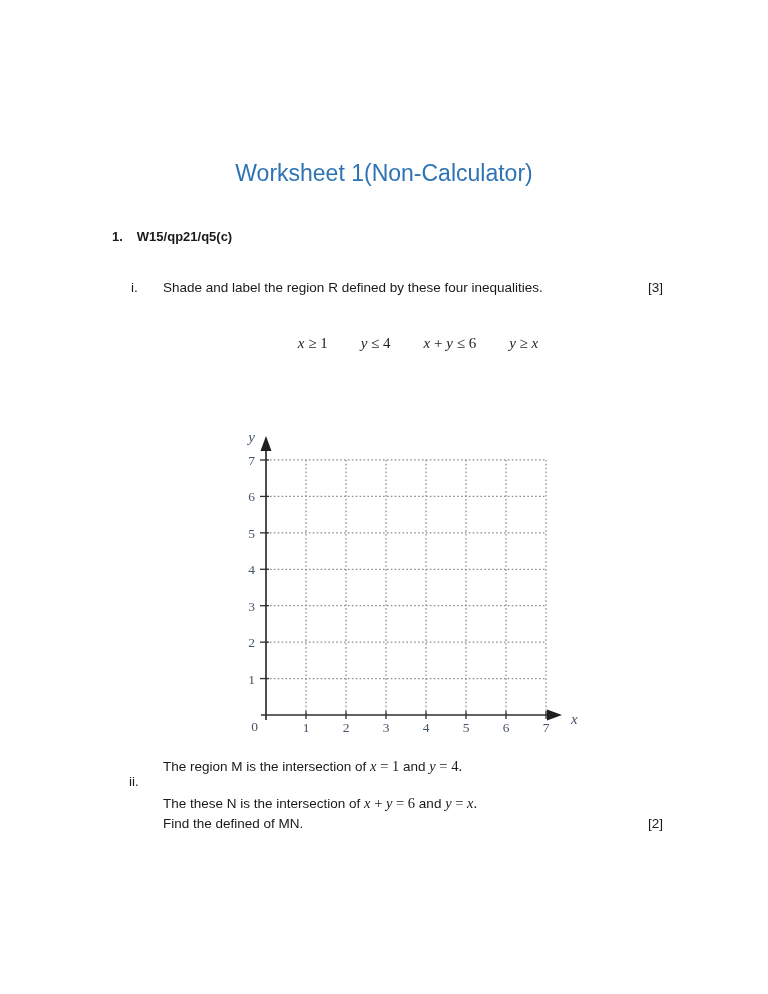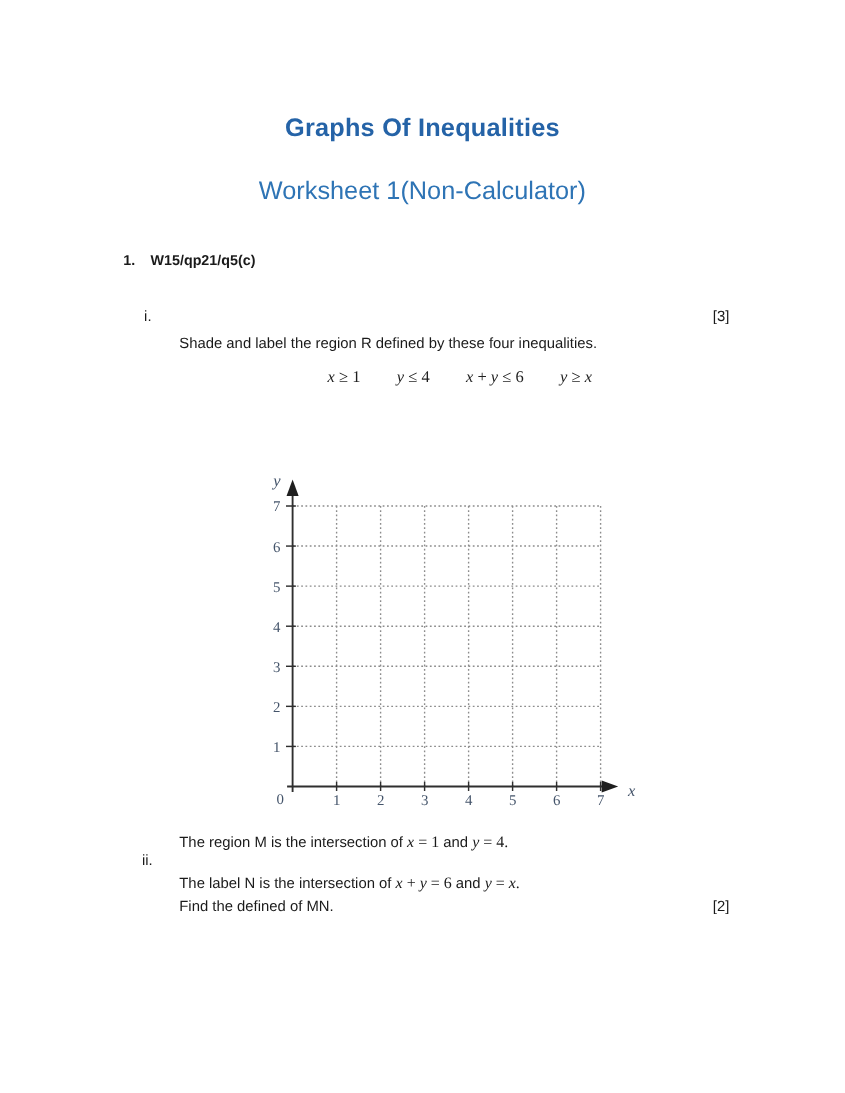--- a/index.html
+++ b/index.html
@@ -28,21 +28,21 @@
   }
   .q-heading{
     top:229px;left:112px;
     font-size:13px;font-weight:bold;
   }
   .q-heading .q-num{margin-right:14px;}
   .body-text{font-size:13.5px;}
   .marker{font-size:13.5px;}
   .marks{font-size:13.5px;}
   .part-i-marker{top:280px;left:131px;}
-  .part-i-prompt{top:280px;left:163px;margin-top:24px;}
+  .part-i-prompt{top:280px;left:163px;}
   .part-i-marks{top:280px;right:105px;}
   .ineq-row{
     top:335px;left:0;right:0;
     display:flex;justify-content:center;gap:33px;
     transform:translateX(34px);
   }
   .math{
     font-family:"Liberation Serif",serif;
     font-size:15px;
     color:#1f1f1f;
@@ -60,21 +60,20 @@
   .part-ii-line2{top:795px;left:163px;}
   .part-ii-line3{top:816px;left:163px;}
   .part-ii-marks{top:816px;right:105px;}
   .inline-math{font-family:Liberation Serif, serif;font-size:14.5px;}
 </style>
 </head>
 <body>
 
 <div class="page">
 
-  <div class="abs page-title">Graphs Of Inequalities</div>
 
   <div class="abs page-subtitle">Worksheet 1(Non-Calculator)</div>
 
   <div class="abs q-heading">
     <span class="q-num">1.</span><span>W15/qp21/q5(c)</span>
   </div>
 
   <div class="abs marker part-i-marker">i.</div>
   <div class="abs body-text part-i-prompt">Shade and label the region R defined by these four inequalities.</div>
   <div class="abs marks part-i-marks">[3]</div>
@@ -147,19 +146,19 @@
     </svg>
   </div>
 
   <div class="abs marker part-ii-marker">ii.</div>
 
   <div class="abs body-text part-ii-line1">
     <span>The region M is the intersection of </span><span class="inline-math"><i>x</i> = 1</span><span> and </span><span class="inline-math"><i>y</i> = 4.</span>
   </div>
 
   <div class="abs body-text part-ii-line2">
-    <span>The label N is the intersection of </span><span class="inline-math"><i>x</i> + <i>y</i> = 6</span><span> and </span><span class="inline-math"><i>y</i> = <i>x</i>.</span>
+    <span>The these N is the intersection of </span><span class="inline-math"><i>x</i> + <i>y</i> = 6</span><span> and </span><span class="inline-math"><i>y</i> = <i>x</i>.</span>
   </div>
 
   <div class="abs body-text part-ii-line3">Find the defined of MN.</div>
   <div class="abs marks part-ii-marks">[2]</div>
 
 </div>
 
 </body></html>

